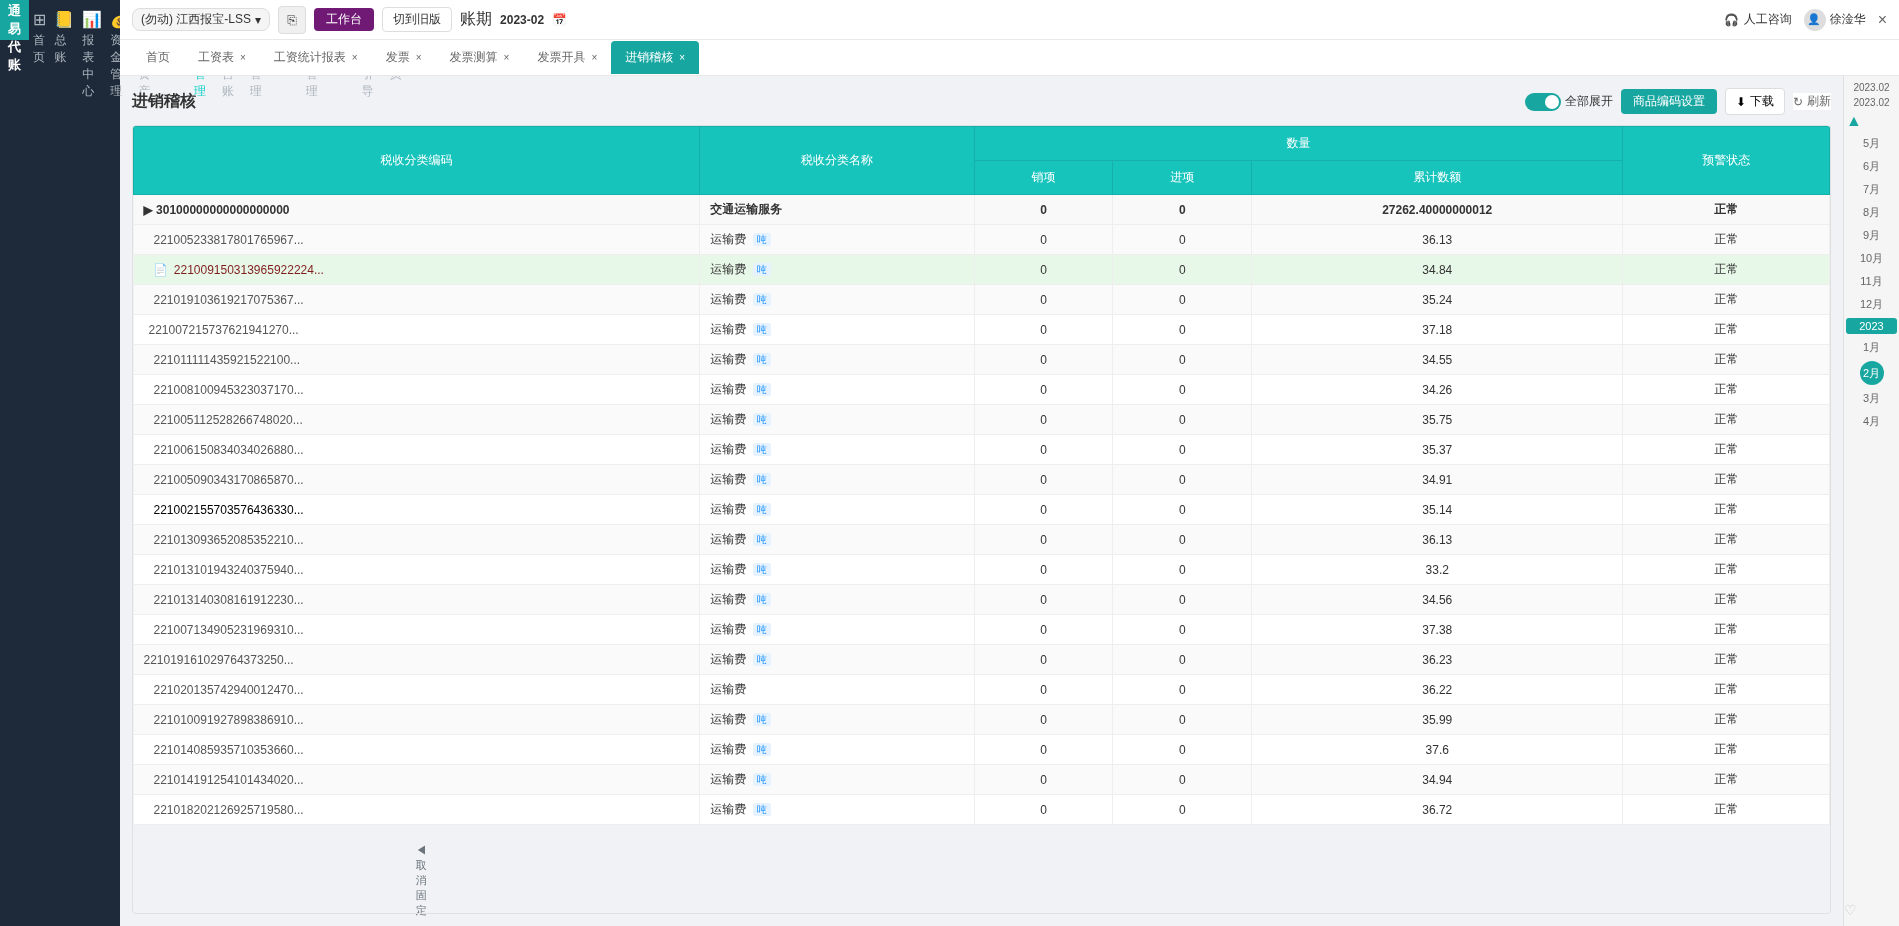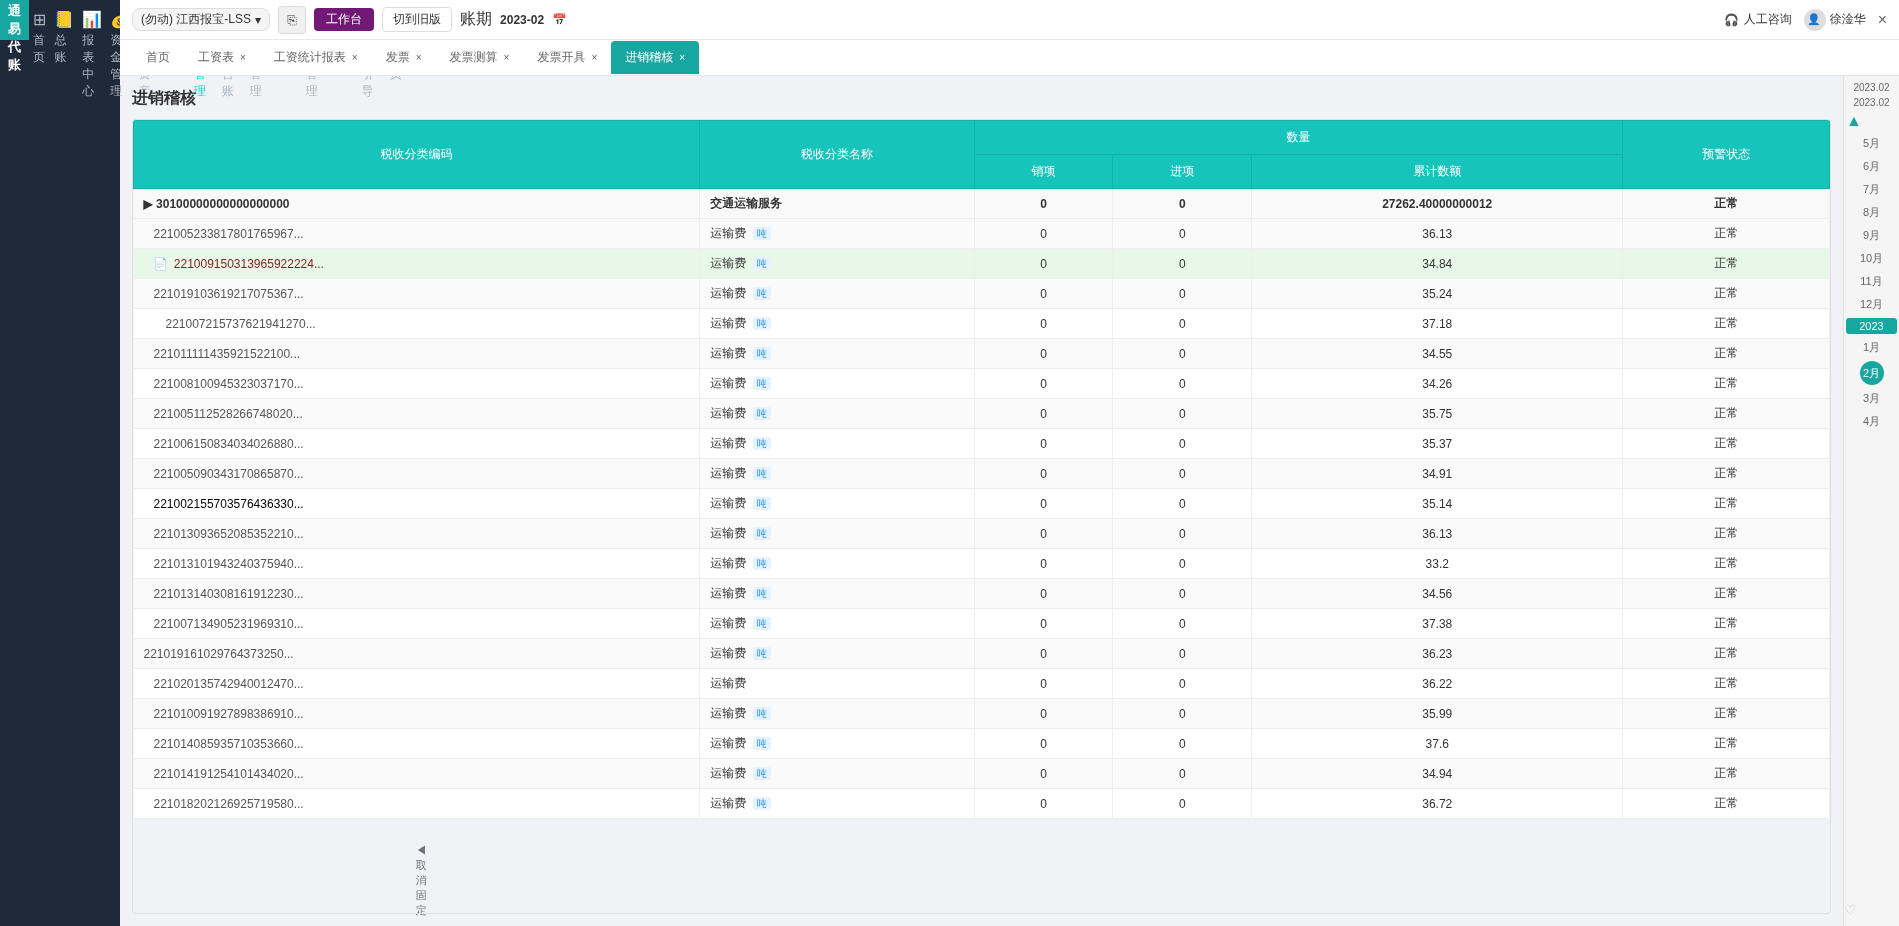--- a/index.html
+++ b/index.html
@@ -182,20 +182,35 @@
       <span>进销稽核</span>
       <span class="tab-close">×</span>
     </div>
   </div>
 
   <div class="content">
     <div class="content-main">
 
       <div class="page-header">
         <span class="page-title">进销稽核</span>
+        <div class="page-actions">
+          <div class="toggle-label">
+            <div class="toggle"></div>
+            <span>全部展开</span>
+          </div>
+          <button class="btn-teal">商品编码设置</button>
+          <button class="btn-download">
+            <span>⬇</span>
+            <span>下载</span>
+          </button>
+          <button class="btn-refresh">
+            <span>↻</span>
+            <span>刷新</span>
+          </button>
+        </div>
       </div>
 
       <div class="table-container">
         <table>
           <thead>
             <tr>
               <th rowspan="2">税收分类编码</th>
               <th rowspan="2">税收分类名称</th>
               <th colspan="3">数量</th>
               <th rowspan="2">预警状态</th>
@@ -233,21 +248,21 @@
               </tr>
               <tr>
                 <td style="padding-left: 20px;"><span style="color: rgb(85, 85, 85);">221019103619217075367...</span></td>
                 <td>运输费 &nbsp;<span style="background:#e6f3ff;color:#1890ff;border-radius:2px;padding:1px 4px;font-size:10px;">吨</span></td>
                 <td>0</td>
                 <td>0</td>
                 <td>35.24</td>
                 <td>正常</td>
               </tr>
               <tr>
-                <td style="padding-left: 32px;"><span style="color: rgb(85, 85, 85);">221007215737621941270...</span></td>
+                <td style="padding-left: 15px;"><span style="color: rgb(85, 85, 85);">221007215737621941270...</span></td>
                 <td>运输费 &nbsp;<span style="background:#e6f3ff;color:#1890ff;border-radius:2px;padding:1px 4px;font-size:10px;">吨</span></td>
                 <td>0</td>
                 <td>0</td>
                 <td>37.18</td>
                 <td>正常</td>
               </tr>
               <tr>
                 <td style="padding-left: 20px;"><span style="color: rgb(85, 85, 85);">221011111435921522100...</span></td>
                 <td>运输费 &nbsp;<span style="background:#e6f3ff;color:#1890ff;border-radius:2px;padding:1px 4px;font-size:10px;">吨</span></td>
                 <td>0</td>

